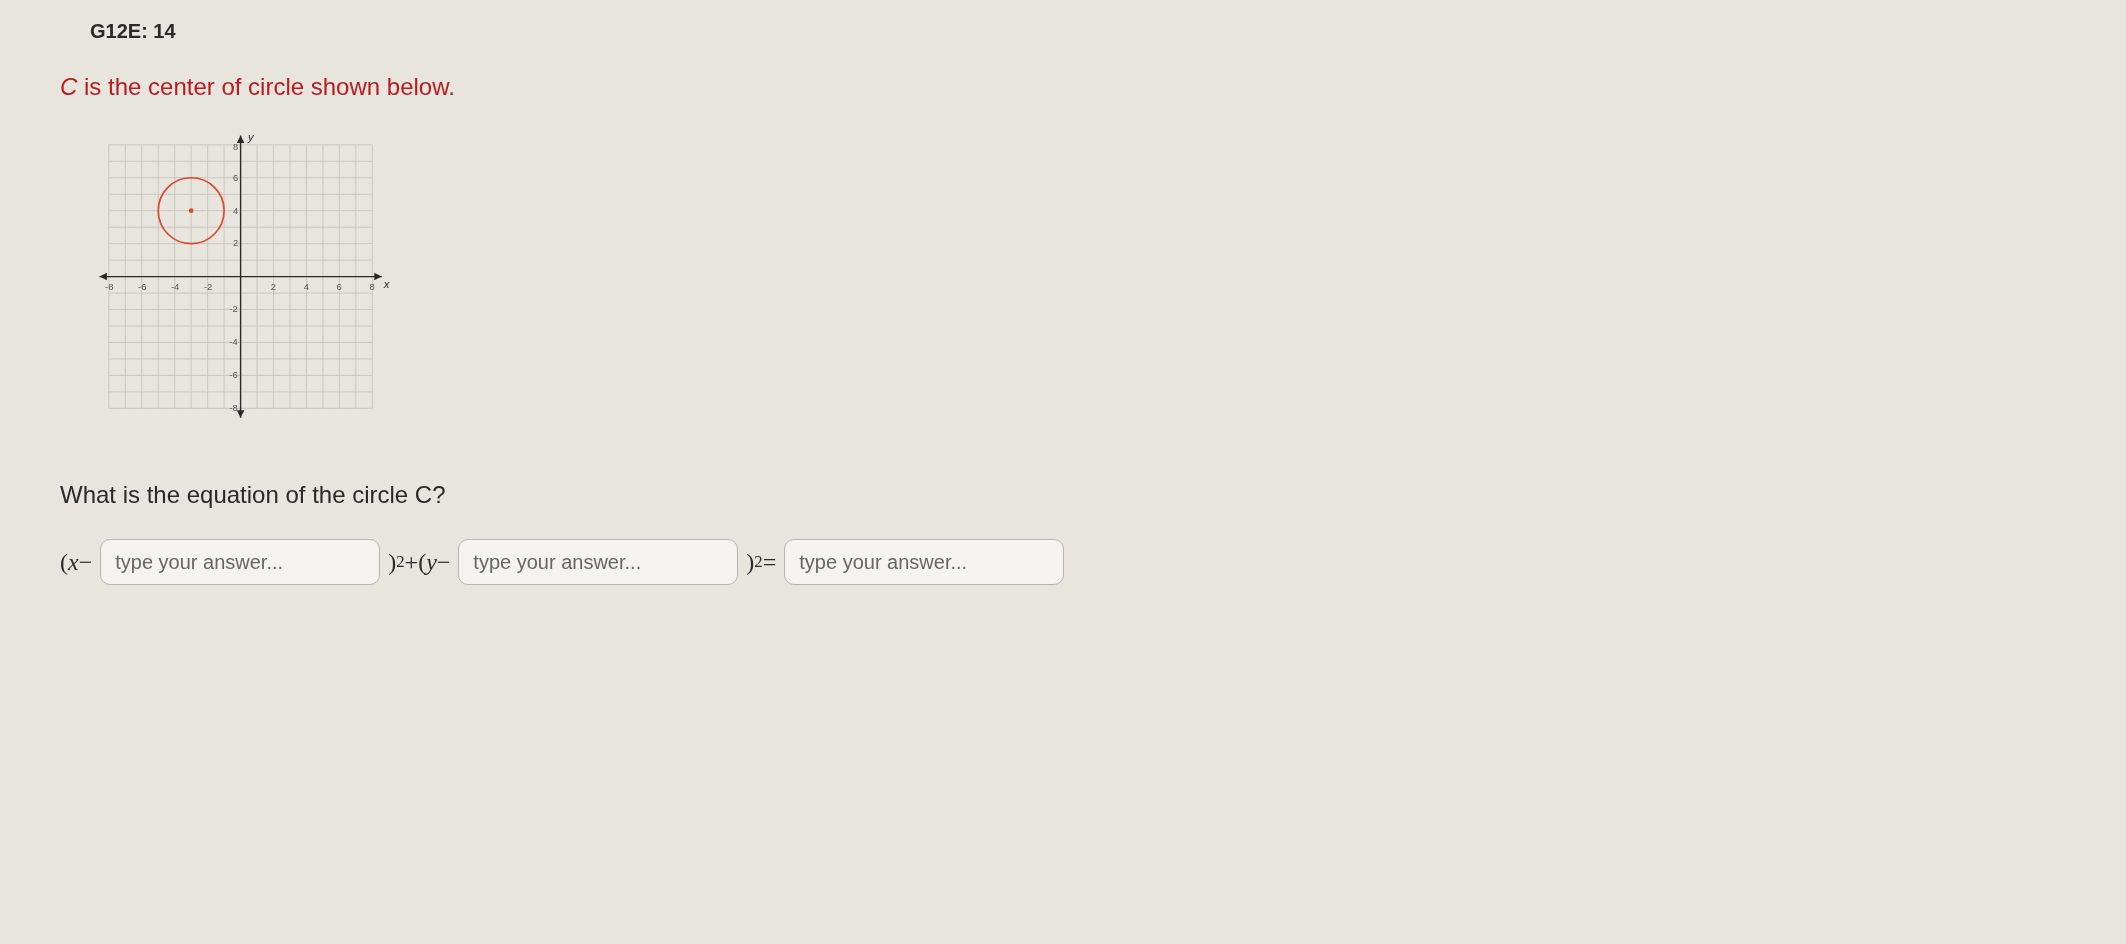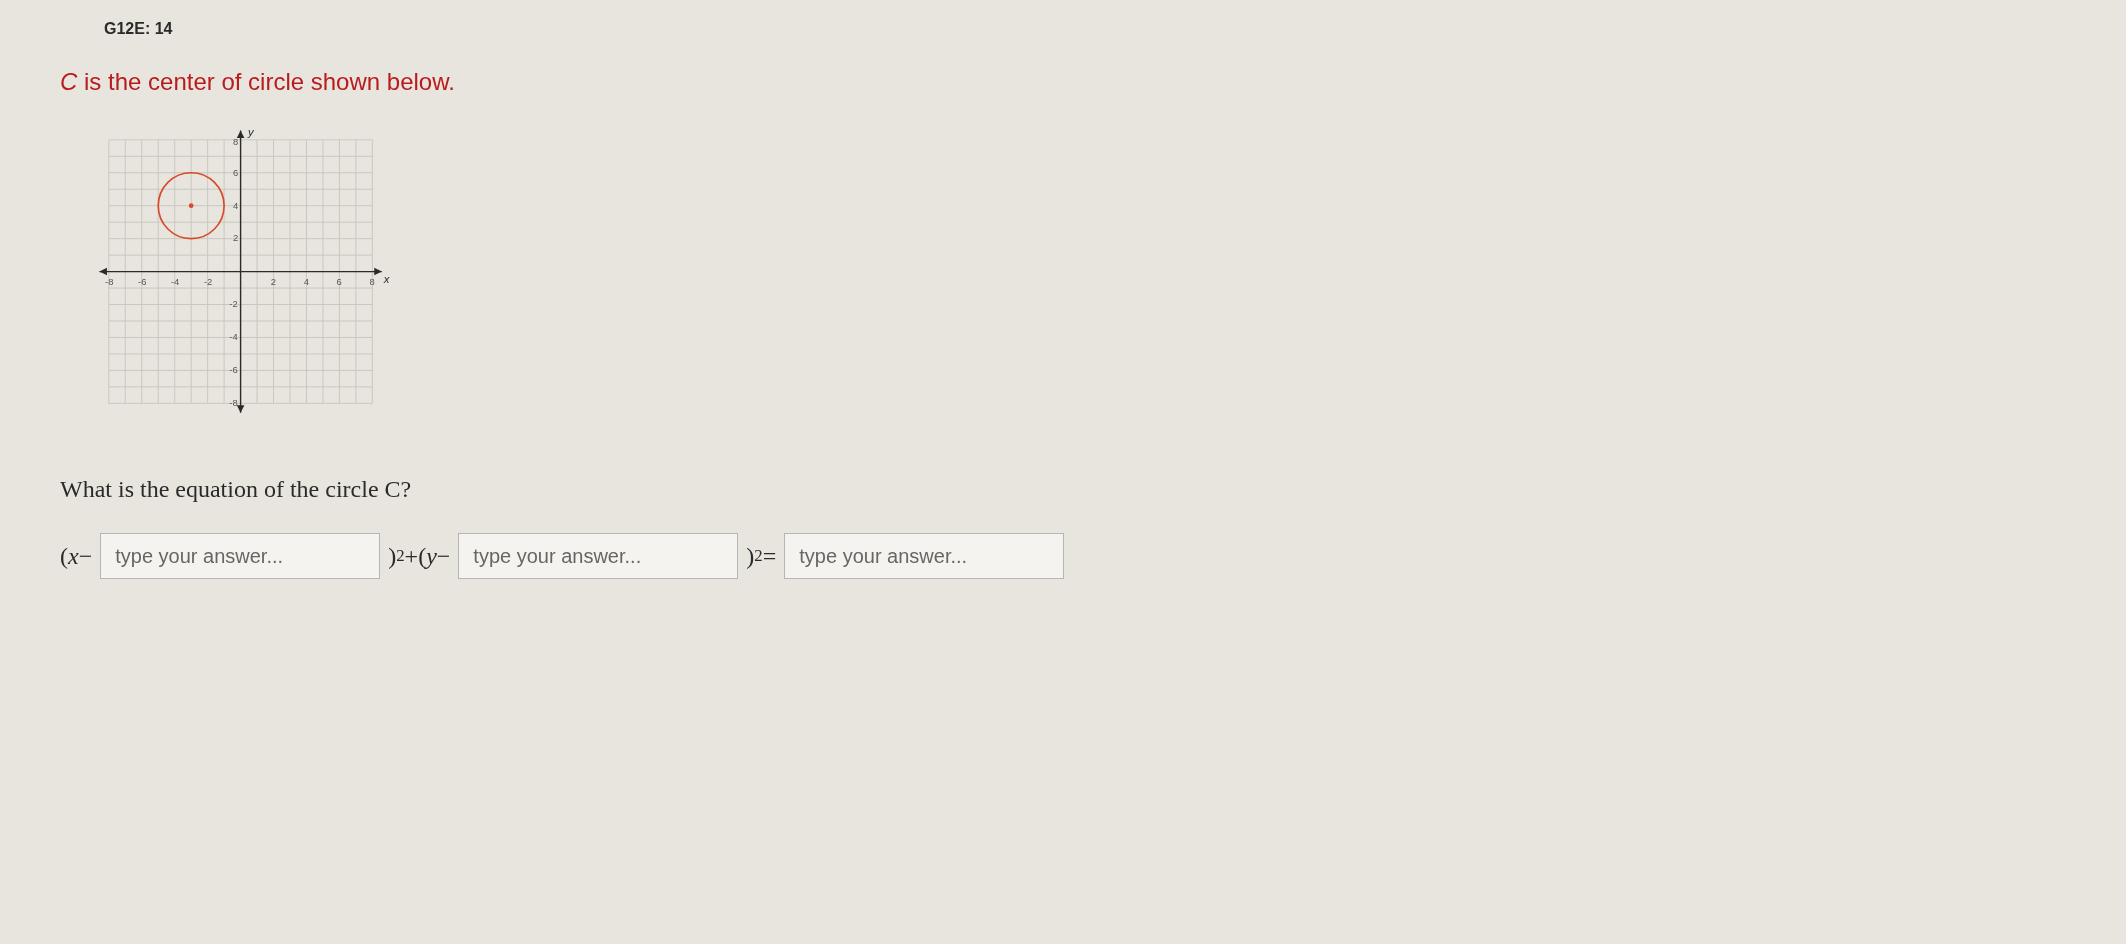--- a/index.html
+++ b/index.html
@@ -7,25 +7,25 @@
       margin: 0;
       padding: 0;
     }
     body {
       background: #e8e5df;
       font-family: Arial, sans-serif;
       padding: 20px 60px;
       color: #2a2a2a;
     }
     .question-id {
-      font-size: 16px;
+      font-size: 20px;
       font-weight: 600;
       color: #2a2a2a;
       margin-bottom: 30px;
-      margin-left: 44px;
+      margin-left: 30px;
     }
     .prompt {
       font-size: 24px;
       color: #b91c1c;
       margin-bottom: 20px;
     }
     .prompt .italic {
       font-style: italic;
     }
     .graph-container {
@@ -36,21 +36,20 @@
     }
     .graph-svg {
       width: 100%;
       height: 100%;
     }
     .question-text {
       font-size: 24px;
       color: #2a2a2a;
       margin-top: 30px;
       margin-bottom: 30px;
-      font-family: Liberation Serif, serif;
     }
     .equation-row {
       display: flex;
       align-items: center;
       gap: 8px;
       font-size: 24px;
       font-family: 'Times New Roman', serif;
       color: #2a2a2a;
     }
     .math-text {
@@ -62,21 +61,21 @@
       align-items: center;
     }
     .answer-input {
       border: 1px solid #b5b5b5;
       background: #f5f3ef;
       padding: 8px 14px;
       font-size: 20px;
       color: #555;
       width: 280px;
       height: 46px;
-      border-radius: 0;
+      border-radius: 10px;
       font-family: Arial, sans-serif;
     }
     .answer-input::placeholder {
       color: #666;
     }
     sup {
       font-size: 0.7em;
       vertical-align: super;
       font-style: normal;
     }

